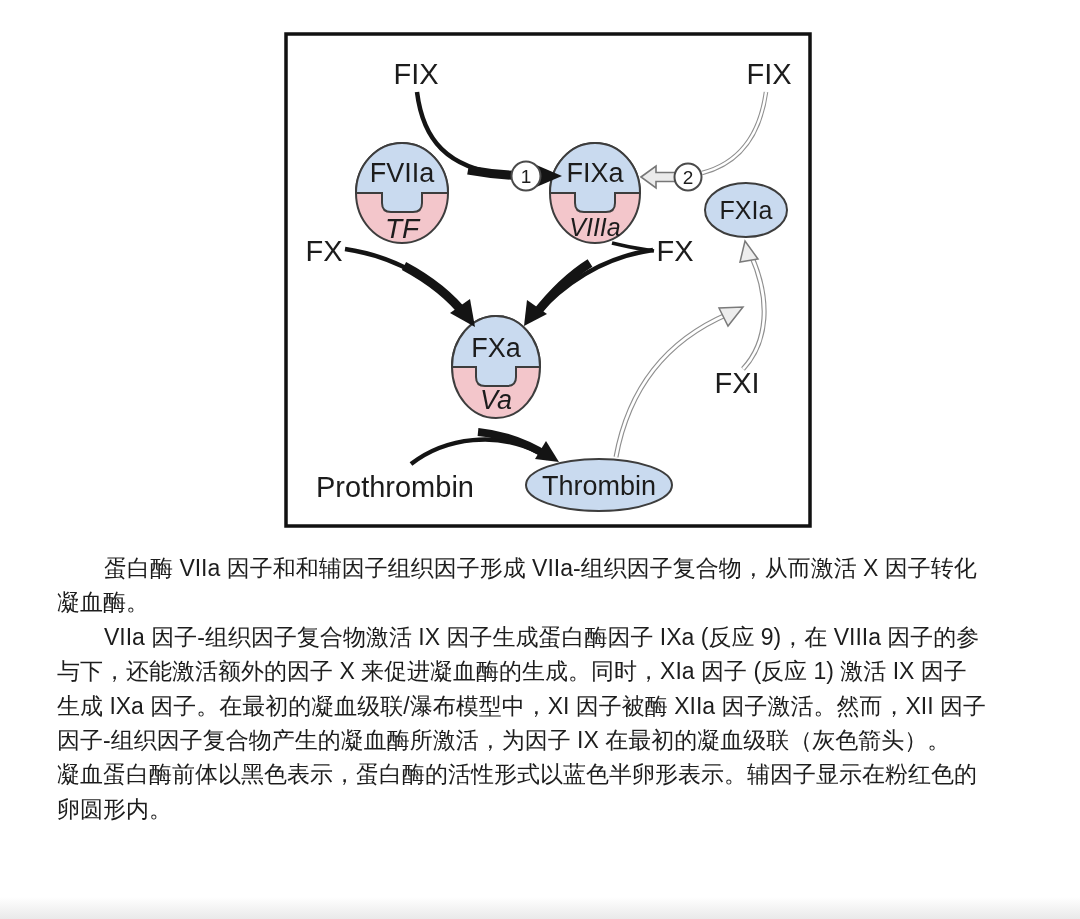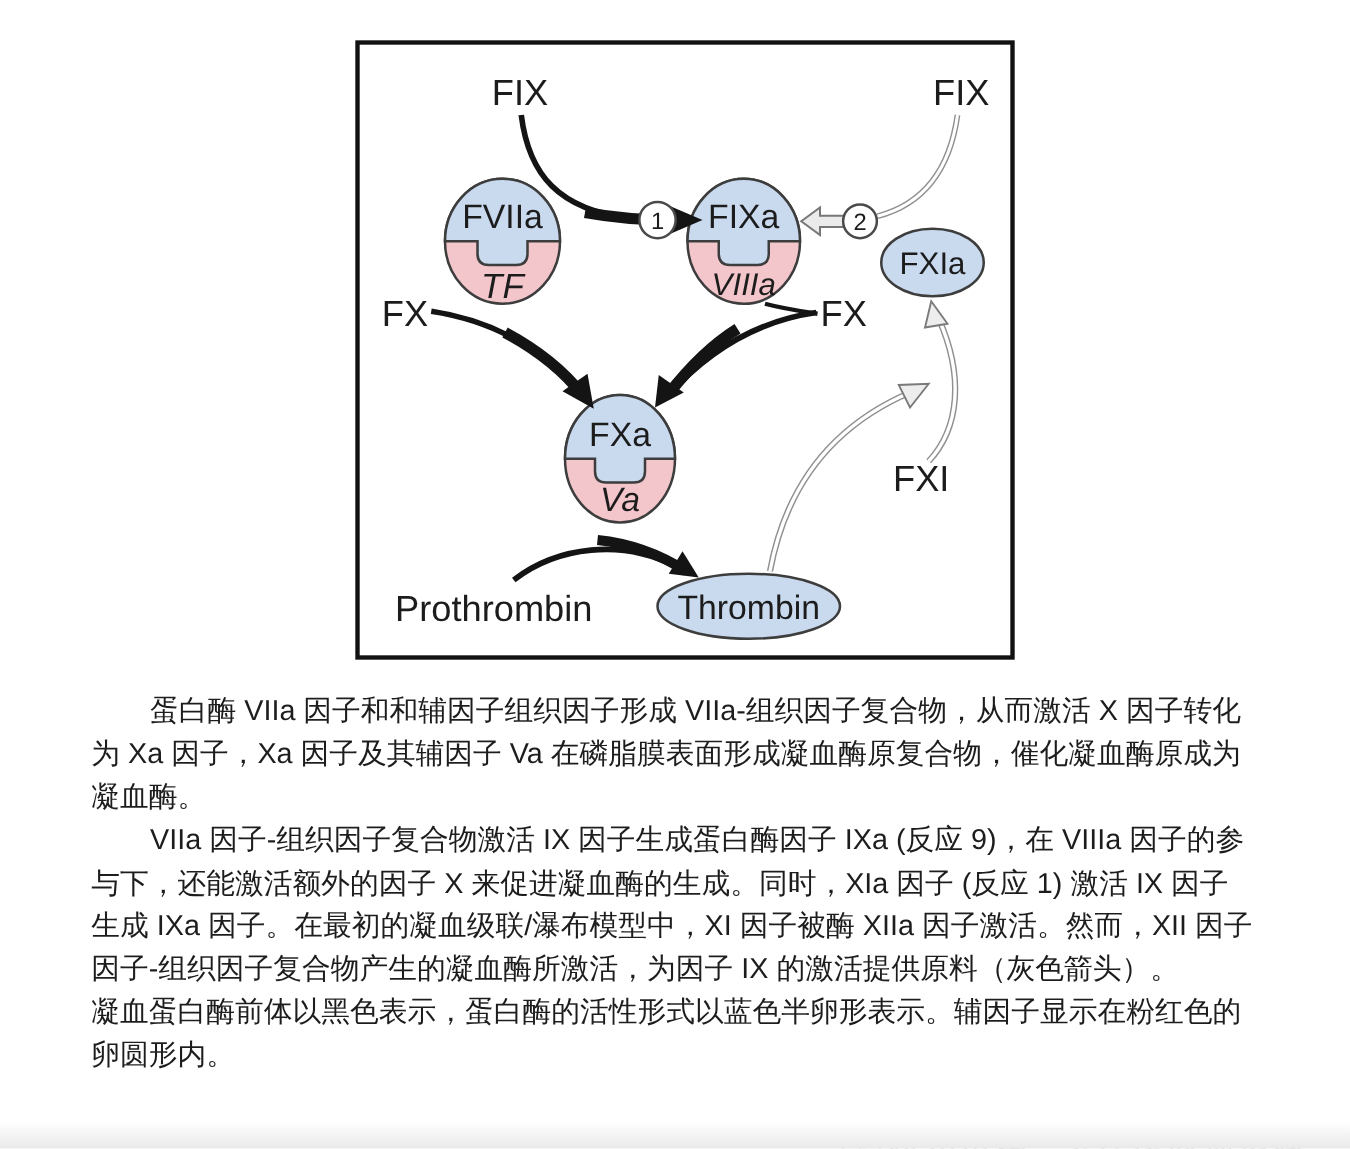--- a/index.html
+++ b/index.html
@@ -2,21 +2,21 @@
 <html><head>
 <meta charset="utf-8">
 <style>
   html,body{margin:0;padding:0;background:#ffffff;}
   #page{position:relative;width:1080px;height:919px;background:#ffffff;overflow:hidden;
         font-family:"Liberation Sans","DejaVu Sans",sans-serif;}
   #diagram-svg{position:absolute;left:0;top:0;}
   svg text{font-family:"Liberation Sans","DejaVu Sans",sans-serif;fill:#1c1c1c;}
   .article{position:absolute;left:57px;top:551px;width:970px;color:#1d1d1d;
            font-size:23px;line-height:34.4px;}
-  .tline{white-space:nowrap;margin-left:16px;}
+  .tline{white-space:nowrap;}
   .tline.indent{padding-left:47px;}
   .watermark{position:absolute;left:670px;top:896px;display:flex;align-items:flex-end;gap:4px;}
   .watermark-text{font-size:27px;letter-spacing:1px;color:#f0f0f0;
                   text-shadow:-1px -1px 0 #ffffff,1px 1px 1px #b9b9b9;}
   .bottom-strip{position:absolute;left:0;bottom:0;width:1080px;height:22px;
                 background:linear-gradient(#ffffff,#e9e9e9);}
 </style>
 </head>
 <body>
 
@@ -113,26 +113,25 @@
     <text x="769" y="84" font-size="29" text-anchor="middle">FIX</text>
     <text x="324" y="261" font-size="29" text-anchor="middle">FX</text>
     <text x="675" y="261" font-size="29" text-anchor="middle">FX</text>
     <text x="737" y="393" font-size="29" text-anchor="middle">FXI</text>
     <text x="395" y="497" font-size="29" text-anchor="middle">Prothrombin</text>
     <text x="599" y="495" font-size="27" text-anchor="middle">Thrombin</text>
   </svg>
 
   <div class="article">
     <div class="tline indent">蛋白酶 VIIa 因子和和辅因子组织因子形成 VIIa-组织因子复合物，从而激活 X 因子转化</div>
-    <div class="tline">为 Xa 因子，Xa 因子及其辅因子 Va 在磷脂膜表面形成凝血酶原复合物，催化凝血酶原成为</div>
     <div class="tline">凝血酶。</div>
     <div class="tline indent">VIIa 因子-组织因子复合物激活 IX 因子生成蛋白酶因子 IXa (反应 9)，在 VIIIa 因子的参</div>
     <div class="tline">与下，还能激活额外的因子 X 来促进凝血酶的生成。同时，XIa 因子 (反应 1) 激活 IX 因子</div>
     <div class="tline">生成 IXa 因子。在最初的凝血级联/瀑布模型中，XI 因子被酶 XIIa 因子激活。然而，XII 因子</div>
-    <div class="tline">因子-组织因子复合物产生的凝血酶所激活，为因子 IX 的激活提供原料（灰色箭头）。</div>
+    <div class="tline">因子-组织因子复合物产生的凝血酶所激活，为因子 IX 在最初的凝血级联（灰色箭头）。</div>
     <div class="tline">凝血蛋白酶前体以黑色表示，蛋白酶的活性形式以蓝色半卵形表示。辅因子显示在粉红色的</div>
     <div class="tline">卵圆形内。</div>
   </div>
 
   <div class="watermark">
     <svg width="36" height="32" viewBox="0 0 36 32">
       <ellipse cx="13" cy="13" rx="11" ry="9.5" fill="#fcfcfc" stroke="#dcdcdc" stroke-width="2"></ellipse>
       <path d="M 8 21 L 6 26 L 13 22.5 Z" fill="#fcfcfc" stroke="#dcdcdc" stroke-width="1.5"></path>
       <ellipse cx="26" cy="18" rx="8" ry="7" fill="#fcfcfc" stroke="#dcdcdc" stroke-width="2"></ellipse>
       <circle cx="10" cy="11" r="1.4" fill="#d6d6d6"></circle>

